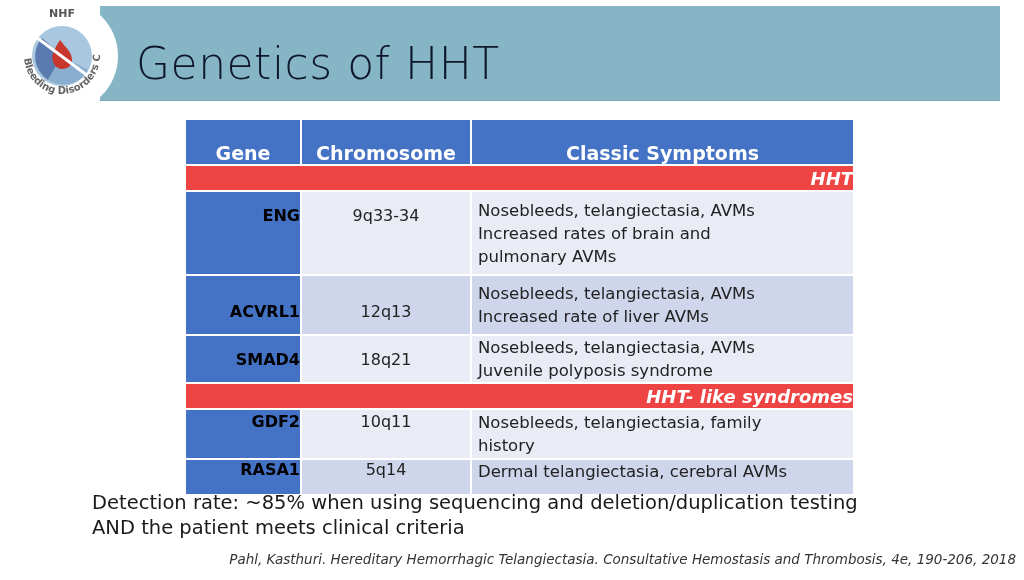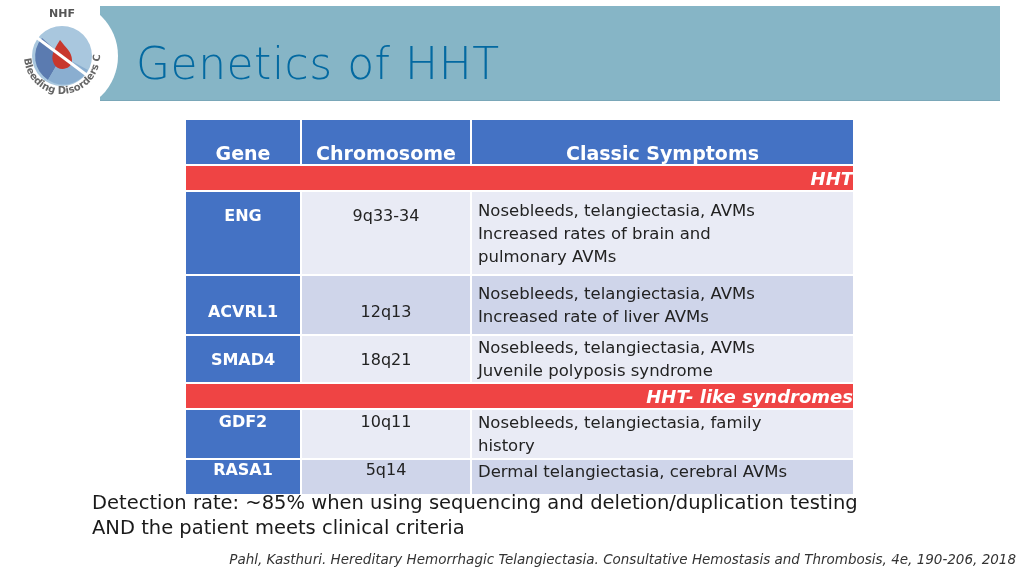--- a/index.html
+++ b/index.html
@@ -1,24 +1,24 @@
 <!DOCTYPE html>
 <html><head>
 <meta charset="utf-8">
 <style>
   html, body { margin:0; padding:0; }
   body { width:1024px; height:580px; background:#ffffff; position:relative; overflow:hidden; font-family:"DejaVu Sans", sans-serif; }
   .banner { position:absolute; left:100px; top:6px; width:900px; height:94px; background:#86b5c6; border-bottom:1px solid #7aa7b8; }
-  .title { position:absolute; left:136px; top:34px; font-family:"DejaVu Sans", sans-serif; font-weight:200; font-size:44px; color:#0369a1; letter-spacing:0.5px; line-height:60px; }
+  .title { position:absolute; left:136px; top:34px; font-family:"DejaVu Sans", sans-serif; font-weight:200; font-size:44px; color:#0f172a; letter-spacing:0.5px; line-height:60px; }
   .logo { position:absolute; left:2px; top:0px; width:120px; height:120px; }
   table.gen { position:absolute; left:184px; top:118px; width:671px; border-collapse:collapse; font-family:"DejaVu Sans", sans-serif; }
   table.gen td, table.gen th { border:2px solid #ffffff; padding:0; }
   .hdr th { background:#4472c4; color:#fff; font-weight:bold; font-size:19px; height:44px; vertical-align:bottom; padding-bottom:2px; text-align:center; }
   .sect td { background:#ef4444; color:#fff; font-weight:bold; font-style:italic; font-size:18px; height:24px; padding-left:4px; text-align:right; }
-  .gene { background:#4472c4; color:#ffffff; font-weight:bold; font-size:16px; text-align:center; width:114px; }
+  .gene { background:#4472c4; color:#000000; font-weight:bold; font-size:16px; text-align:right; width:114px; }
   .chrom { text-align:center; font-size:16px; color:#222; width:168px; }
   .sym { font-size:16.5px; color:#222; padding-left:6px !important; line-height:23px; text-align:left; }
   .light td.chrom, .light td.sym { background:#e9ebf5; }
   .dark td.chrom, .dark td.sym { background:#cfd5ea; }
   .r-eng td { height:68px; }
   .r-eng .gene, .r-eng .chrom { vertical-align:top; padding-top:14px; }
   .r-acv td { height:46px; }
   .r-acv .gene, .r-acv .chrom { vertical-align:middle; padding-top:12px; }
   .r-smad td { height:46px; }
   .r-smad .gene, .r-smad .chrom { vertical-align:middle; padding-top:0; }

